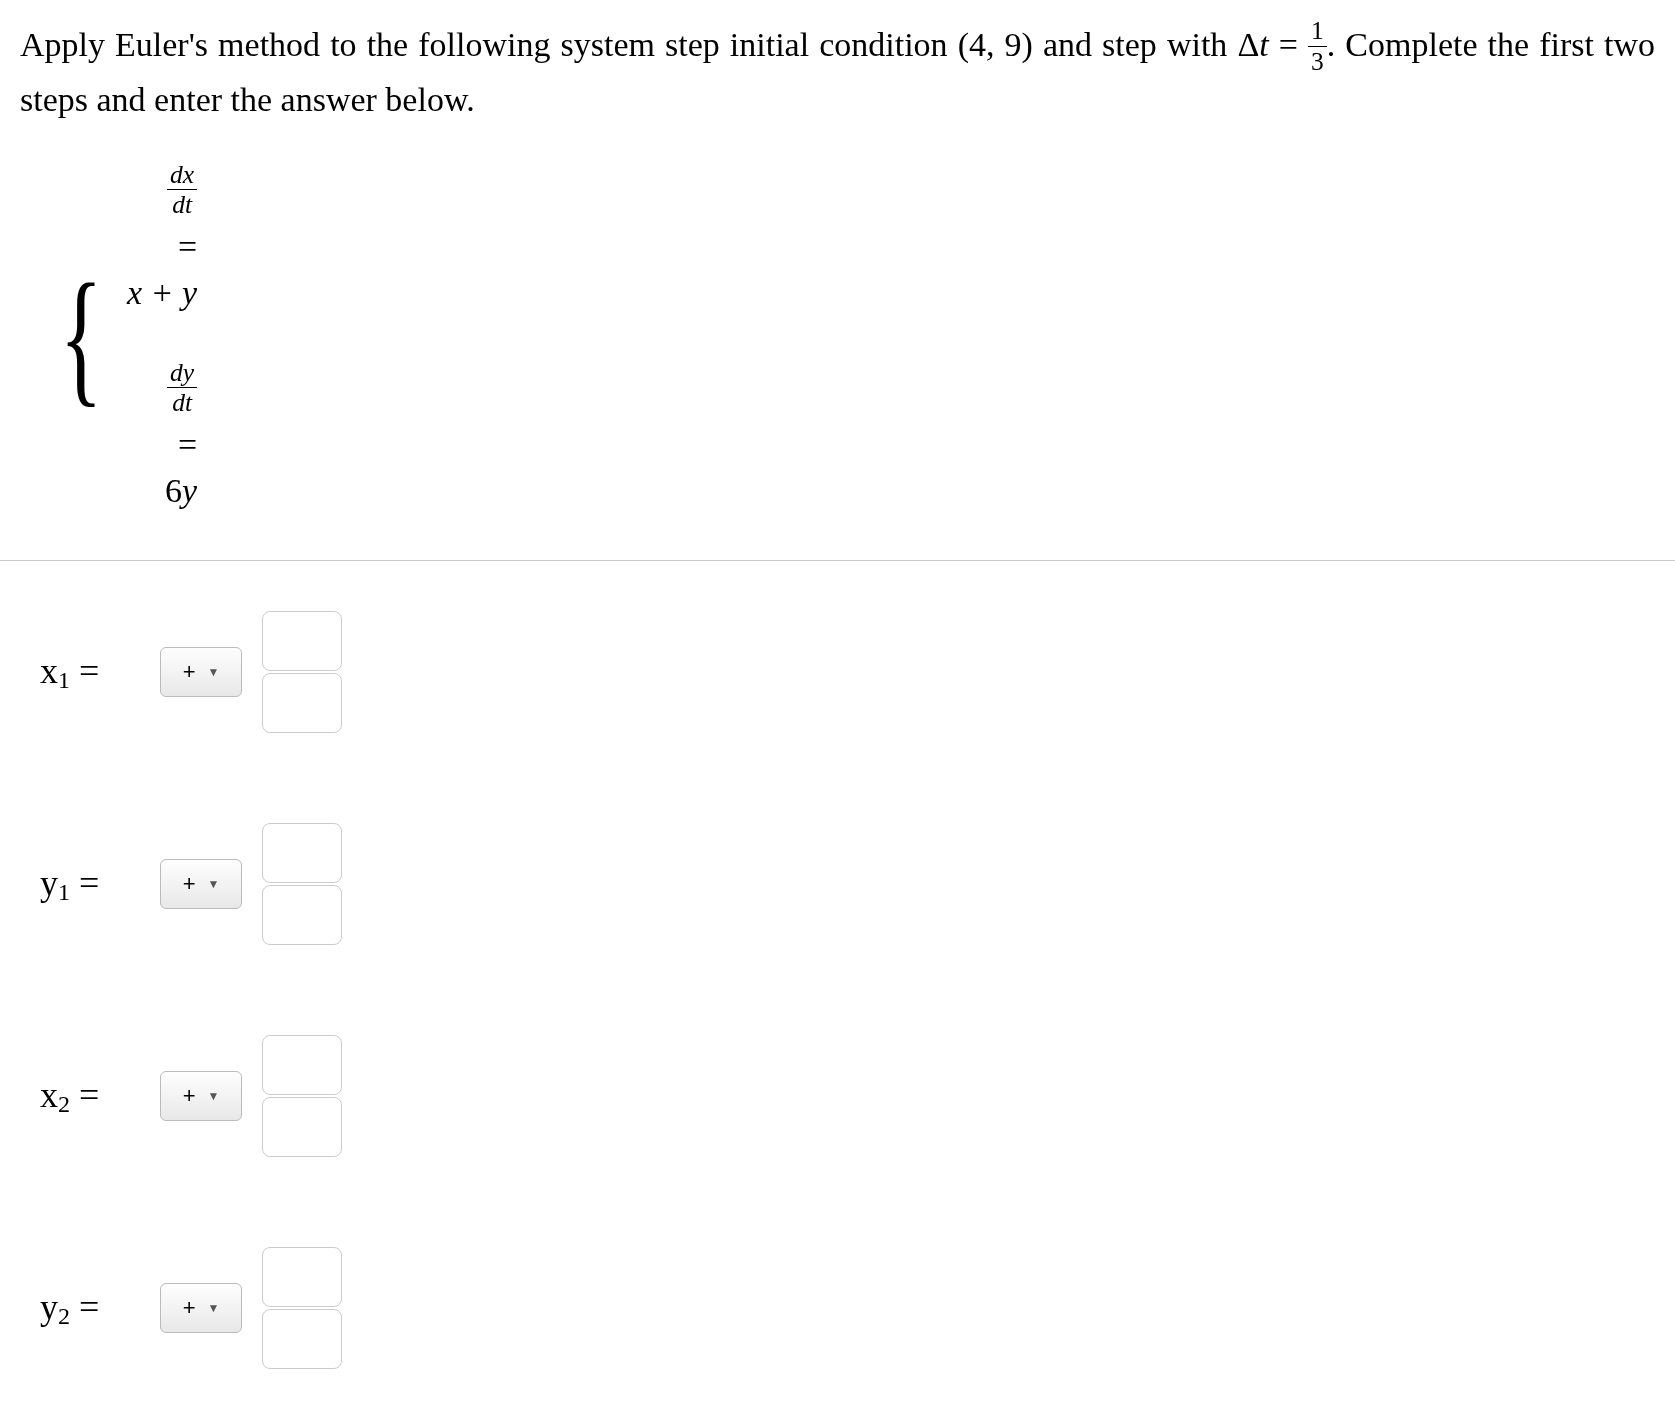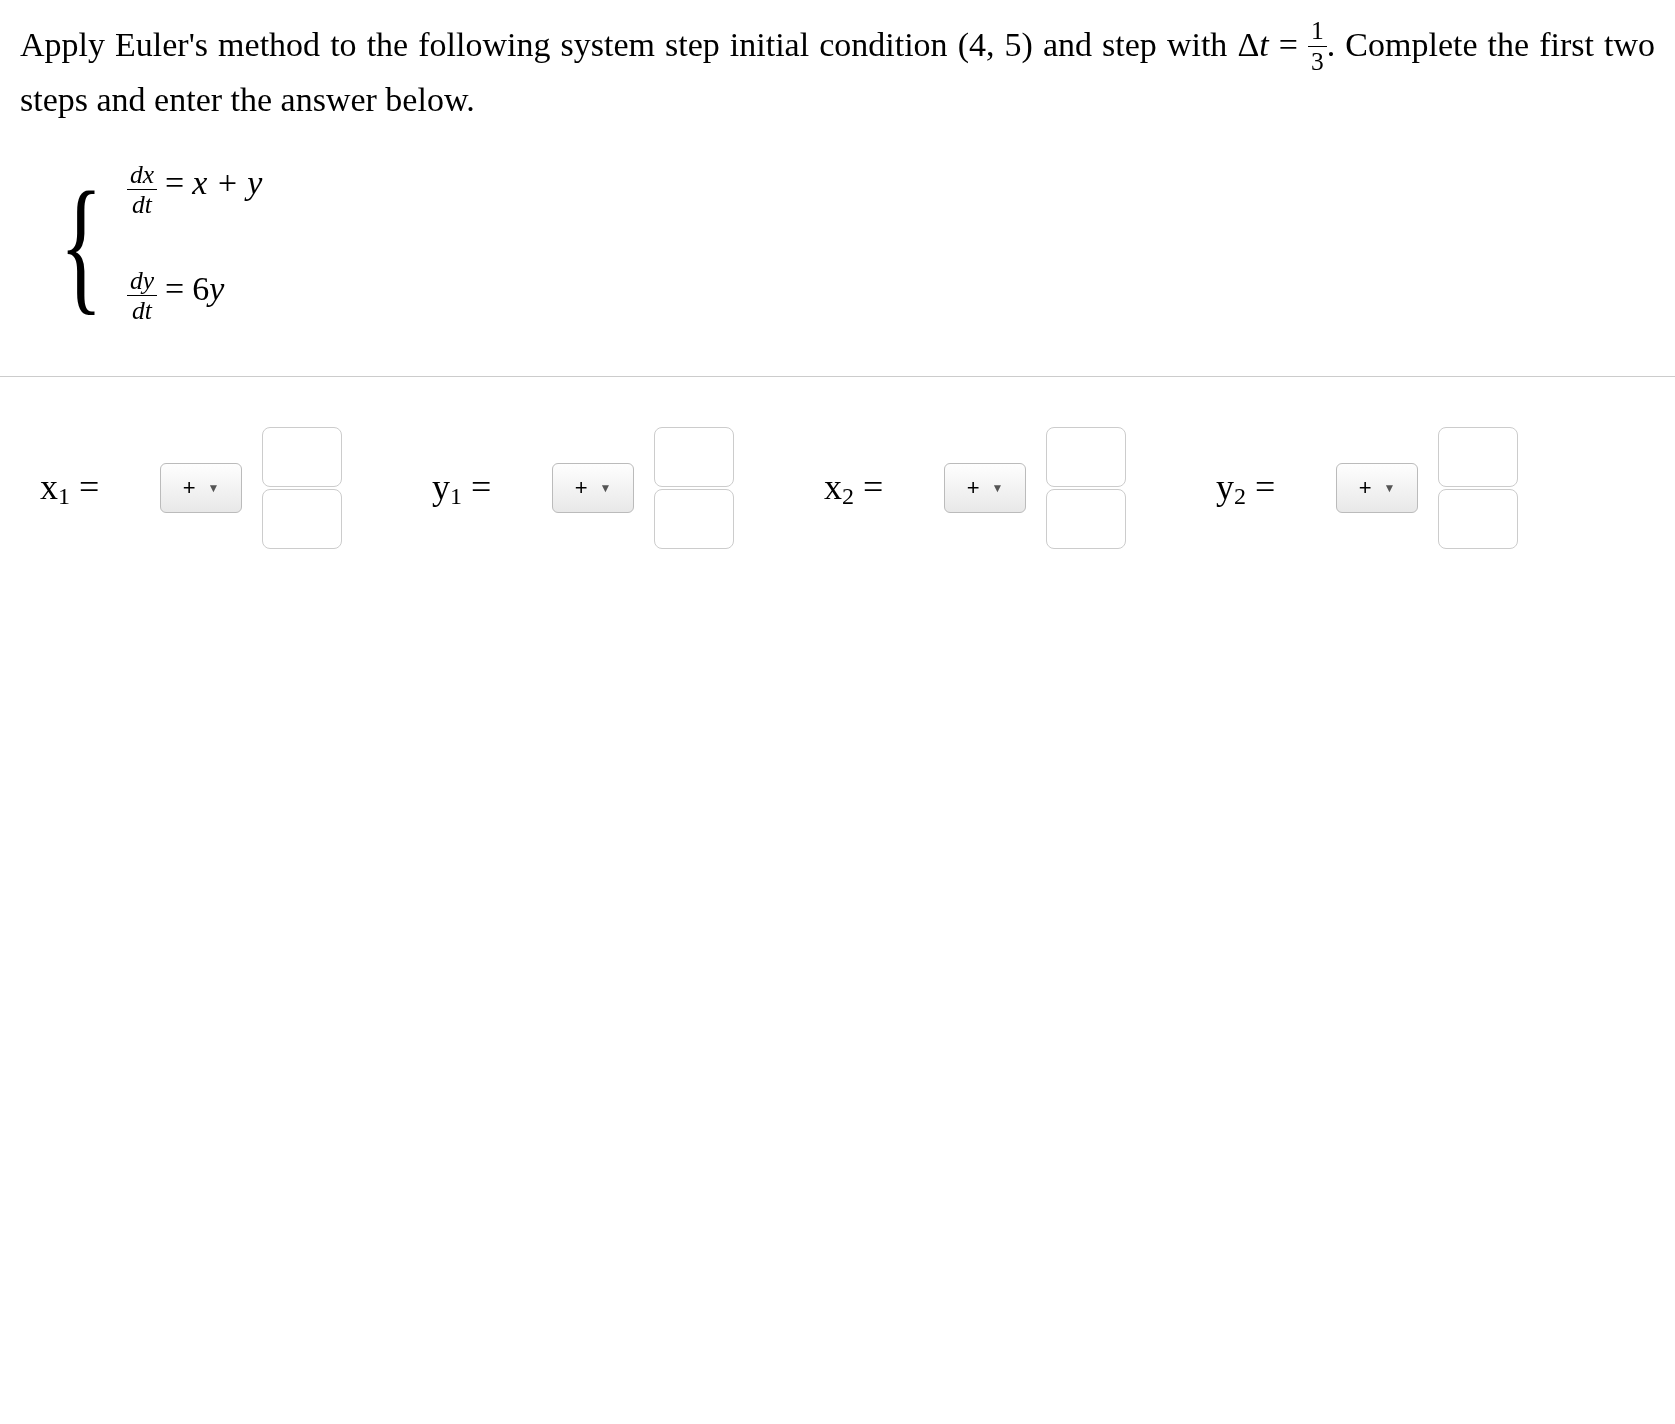--- a/index.html
+++ b/index.html
@@ -51,34 +51,36 @@
       margin-right: 10px;
       transform: scaleX(0.6);
     }
     .eqs {
       display: flex;
       flex-direction: column;
       gap: 50px;
     }
     .eq-line {
       display: flex;
-      align-items: flex-start;
+      align-items: flex-end;
       gap: 8px;
       font-style: italic;
+      flex-direction: column;
     }
     .eq-line .upright {
       font-style: normal;
     }
     .divider {
       border: none;
       border-top: 1px solid #ccc;
       margin: 10px -20px 50px -20px;
     }
     .answers {
       display: flex;
+      flex-direction: column;
       gap: 90px;
       margin-left: 20px;
     }
     .ans-row {
       display: flex;
       align-items: center;
       gap: 20px;
     }
     .ans-label {
       font-family: "Times New Roman", serif;
@@ -120,21 +122,21 @@
       font-size: 26px;
       text-align: center;
       font-family: Arial, sans-serif;
       outline: none;
     }
   </style>
 </head>
 <body>
 
 <div class="problem-text">
-  <span>Apply Euler's method to the following system step initial condition </span><span>(4, 5)</span><span> and step with Δ</span><span style="font-style:italic">t</span><span> = </span><span class="frac"><span class="num">1</span><span class="den">3</span></span><span>. Complete the first two steps and enter the answer below.</span>
+  <span>Apply Euler's method to the following system step initial condition </span><span>(4, 9)</span><span> and step with Δ</span><span style="font-style:italic">t</span><span> = </span><span class="frac"><span class="num">1</span><span class="den">3</span></span><span>. Complete the first two steps and enter the answer below.</span>
 </div>
 
 <div class="system">
   <div class="brace">{</div>
   <div class="eqs">
     <div class="eq-line">
       <span class="frac">
         <span class="num">dx</span>
         <span class="den">dt</span>
       </span>

